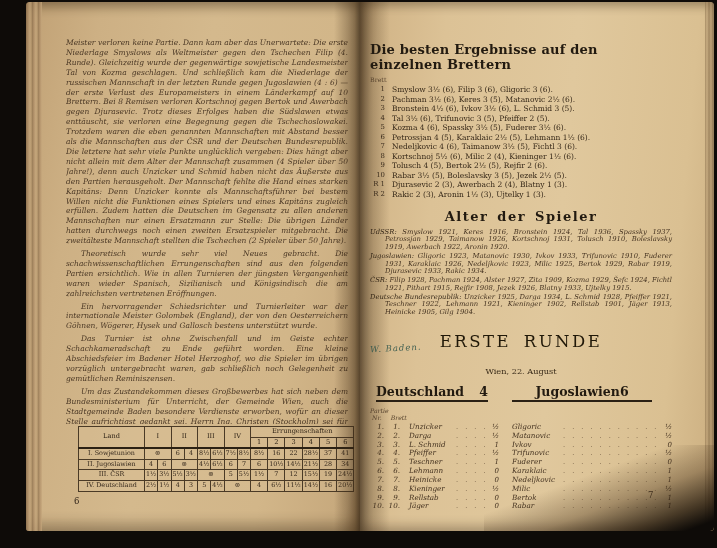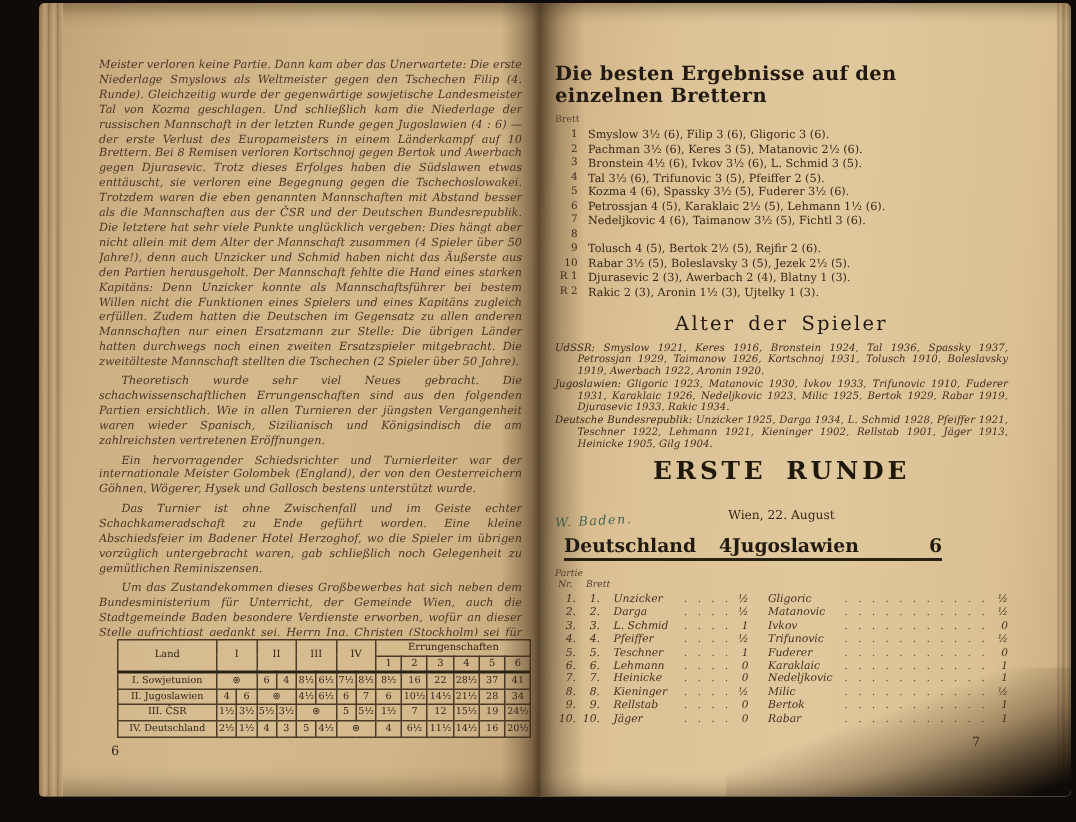--- a/index.html
+++ b/index.html
@@ -59,33 +59,33 @@
 
   
   .rp-content{position:absolute;left:10px;top:0;width:302px;}
   .rp-heading{margin-top:40px;font-size:13px;font-weight:bold;color:#221a10;letter-spacing:.2px;}
   .rp-sublabel{margin-top:4px;font-size:6.3px;color:#5a4630;}
   .br-list{margin-top:2px;}
   .br-row{display:flex;line-height:9.55px;}
   .br-num{width:15px;text-align:right;margin-right:7px;font-size:6.9px;color:#3c2d1d;flex:none;}
   .br-text{font-size:7.5px;color:#362818;white-space:nowrap;}
 
-  .ages-heading{margin-top:9px;text-align:center;font-size:13px;font-weight:normal;color:#221a10;letter-spacing:1.5px;word-spacing:3px;}
+  .ages-heading{margin-top:9px;text-align:center;font-size:13px;font-weight:bold;color:#221a10;letter-spacing:1.5px;word-spacing:3px;}
   .ages-list{margin-top:5px;}
   .age{padding-left:15px;text-indent:-15px;font-style:italic;font-size:6.8px;line-height:7.75px;color:#43311f;text-align:justify;margin-bottom:1px;}
   .age .team{color:#362818;}
 
-  .round-heading{margin-top:4px;text-align:center;font-size:16.5px;font-weight:bold;letter-spacing:2.5px;word-spacing:5px;color:#201808;}
+  .round-heading{margin-top:15px;text-align:center;font-size:16.5px;font-weight:normal;letter-spacing:2.5px;word-spacing:5px;color:#201808;}
   .round-sub{margin-top:15px;text-align:center;font-size:8.2px;color:#382a18;}
   .handwritten{position:absolute;left:10px;top:341px;font-style:italic;font-size:8.5px;color:#35584c;
     transform:rotate(-3deg);letter-spacing:1px;opacity:.9;}
 
   .match-head{display:flex;margin-top:8px;font-weight:bold;font-size:12.5px;color:#221a10;}
   .mh-home{margin-left:6px;width:112px;display:flex;justify-content:space-between;border-bottom:2px solid #2a2014;padding-bottom:1px;}
-  .mh-away{width:140px;display:flex;justify-content:space-between;border-bottom:2px solid #2a2014;padding-bottom:1px;}
+  .mh-away{margin-left:24px;width:140px;display:flex;justify-content:center;border-bottom:2px solid #2a2014;padding-bottom:1px;}
 
   .m-colhead{margin-top:5px;font-style:italic;font-size:6.2px;line-height:7px;color:#55412c;}
   .m-colhead .c2{margin-left:2px;} .m-colhead .c3{margin-left:7px;}
   .m-rows{margin-top:2px;}
   .m-row{display:flex;align-items:baseline;line-height:7.85px;font-style:italic;font-size:7.2px;color:#43311f;}
   .m-nr{width:14px;text-align:right;flex:none;}
   .m-brett{width:16px;text-align:right;margin-right:9px;flex:none;}
   .m-name{width:47px;flex:none;white-space:nowrap;}
   .m-leader{flex:none;overflow:hidden;white-space:nowrap;letter-spacing:2.5px;color:#5a4630;font-size:6.5px;}
   .m-leader.home{width:29px;}
@@ -231,20 +231,21 @@
           <div class="br-row">
             <span class="br-num">6</span>
             <span class="br-text">Petrossjan 4 (5), Karaklaic 2½ (5), Lehmann 1½ (6).</span>
           </div>
           <div class="br-row">
             <span class="br-num">7</span>
             <span class="br-text">Nedeljkovic 4 (6), Taimanow 3½ (5), Fichtl 3 (6).</span>
           </div>
           <div class="br-row">
             <span class="br-num">8</span>
+            <span class="br-text">Kortschnoj 5½ (6), Milic 2 (4), Kieninger 1½ (6).</span>
           </div>
           <div class="br-row">
             <span class="br-num">9</span>
             <span class="br-text">Tolusch 4 (5), Bertok 2½ (5), Rejfir 2 (6).</span>
           </div>
           <div class="br-row">
             <span class="br-num">10</span>
             <span class="br-text">Rabar 3½ (5), Boleslavsky 3 (5), Jezek 2½ (5).</span>
           </div>
           <div class="br-row">
@@ -254,20 +255,21 @@
           <div class="br-row">
             <span class="br-num">R 2</span>
             <span class="br-text">Rakic 2 (3), Aronin 1½ (3), Ujtelky 1 (3).</span>
           </div>
         </div>
 
       <div class="ages-heading">Alter der Spieler</div>
       <div class="ages-list" id="ages-list">
           <div class="age"><span class="team">UdSSR: </span><span>Smyslow 1921, Keres 1916, Bronstein 1924, Tal 1936, Spassky 1937, Petrossjan 1929, Taimanow 1926, Kortschnoj 1931, Tolusch 1910, Boleslavsky 1919, Awerbach 1922, Aronin 1920.</span></div>
           <div class="age"><span class="team">Jugoslawien: </span><span>Gligoric 1923, Matanovic 1930, Ivkov 1933, Trifunovic 1910, Fuderer 1931, Karaklaic 1926, Nedeljkovic 1923, Milic 1925, Bertok 1929, Rabar 1919, Djurasevic 1933, Rakic 1934.</span></div>
+          <div class="age"><span class="team">ČSR: </span><span>Filip 1928, Pachman 1924, Alster 1927, Zita 1909, Kozma 1929, Šefc 1924, Fichtl 1921, Pithart 1915, Rejfir 1908, Jezek 1926, Blatny 1933, Ujtelky 1915.</span></div>
           <div class="age"><span class="team">Deutsche Bundesrepublik: </span><span>Unzicker 1925, Darga 1934, L. Schmid 1928, Pfeiffer 1921, Teschner 1922, Lehmann 1921, Kieninger 1902, Rellstab 1901, Jäger 1913, Heinicke 1905, Gilg 1904.</span></div>
         </div>
 
       <div class="round-heading">ERSTE RUNDE</div>
       <div class="round-sub">Wien, 22. August</div>
 
       <div class="match-head">
         <span class="mh-home">
           <span>Deutschland</span>
           <span>4</span>

